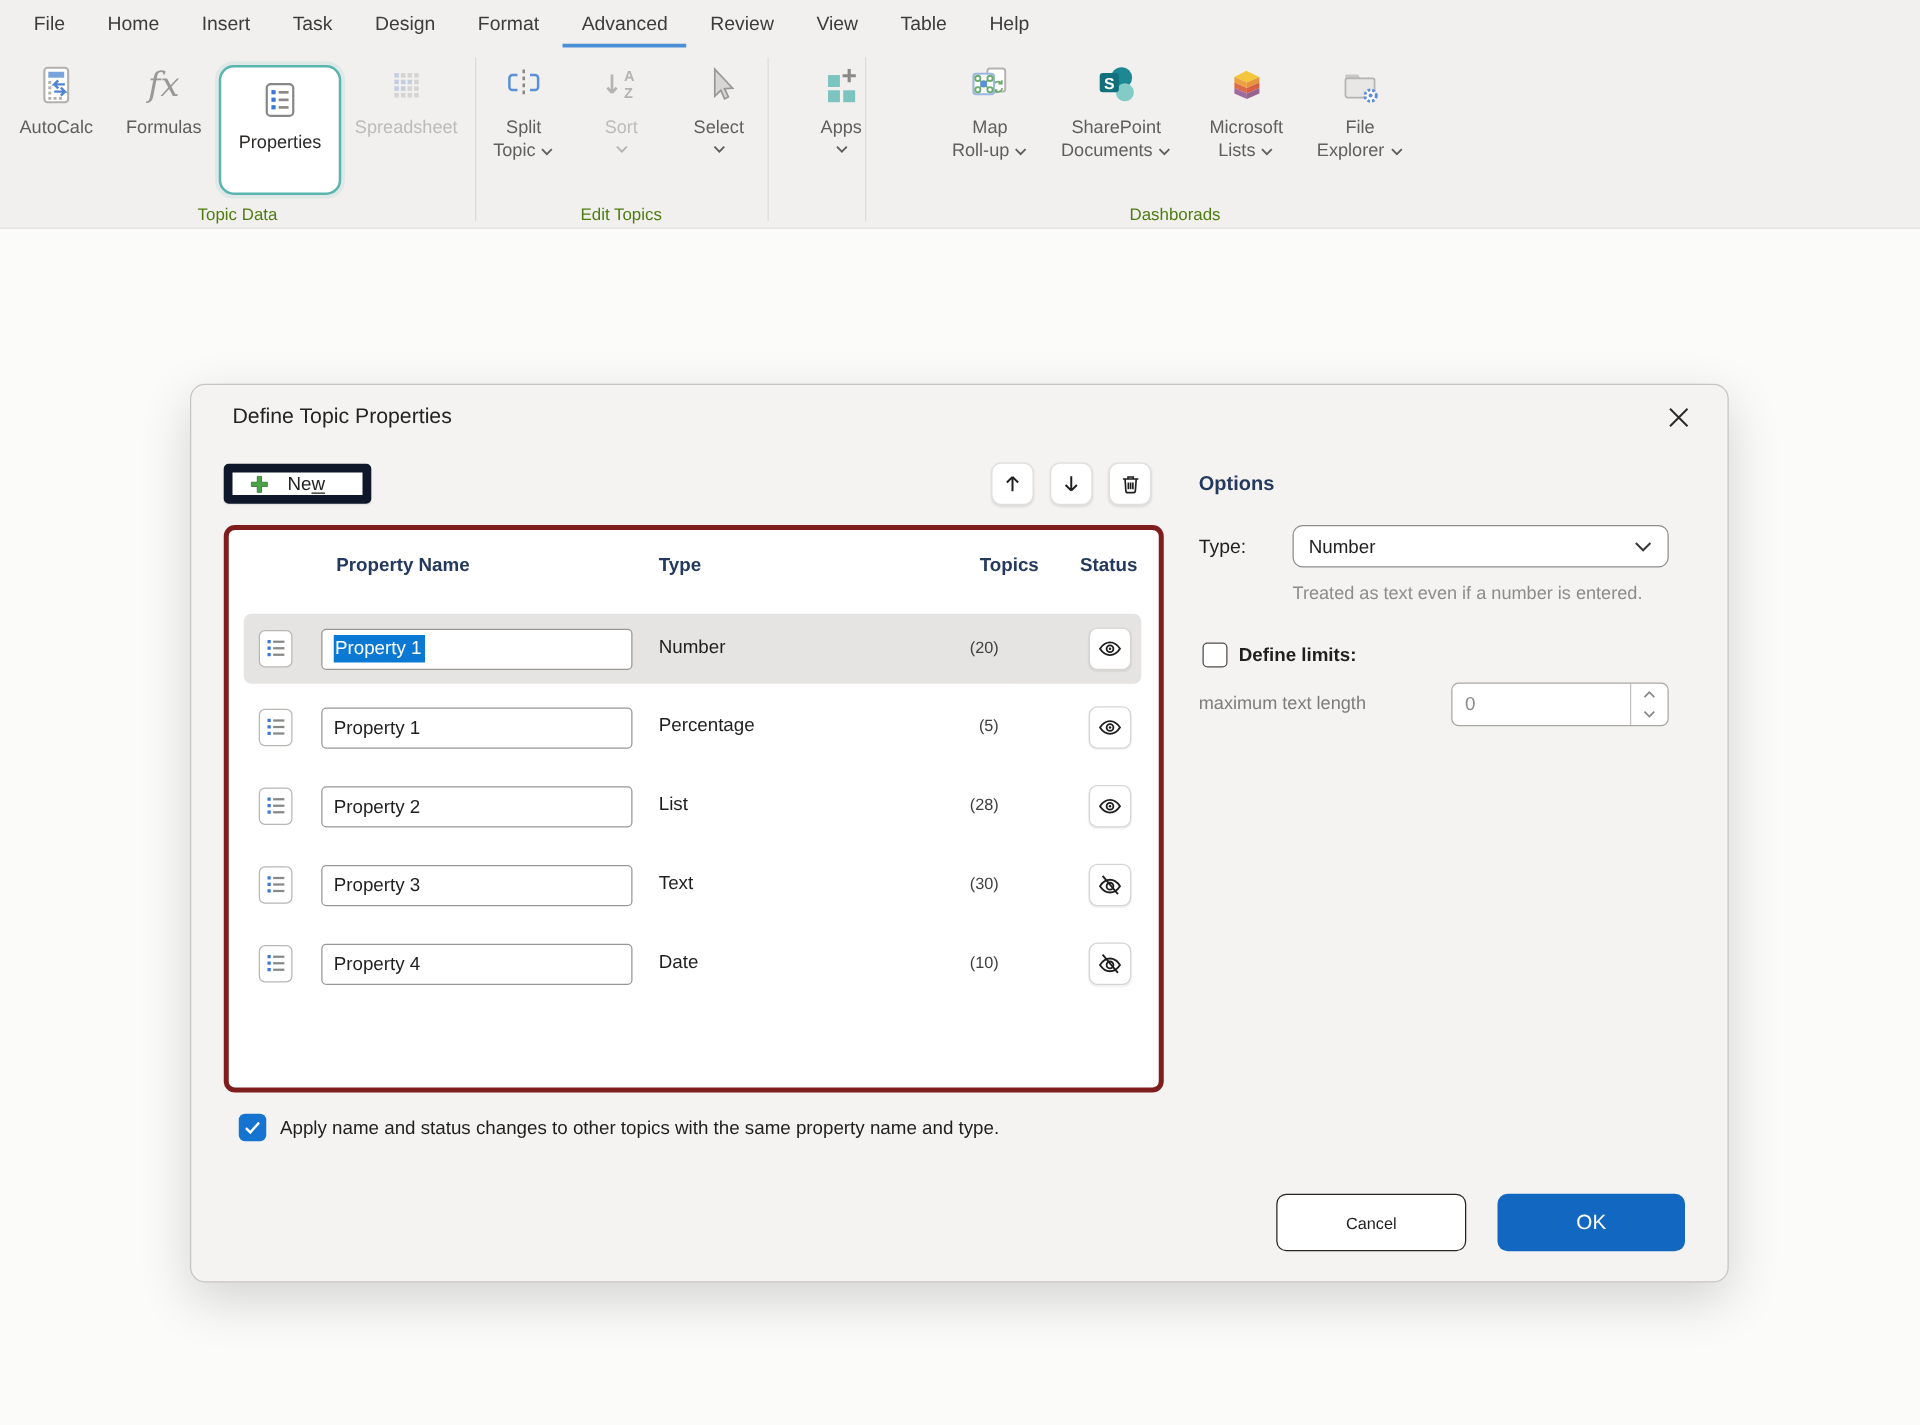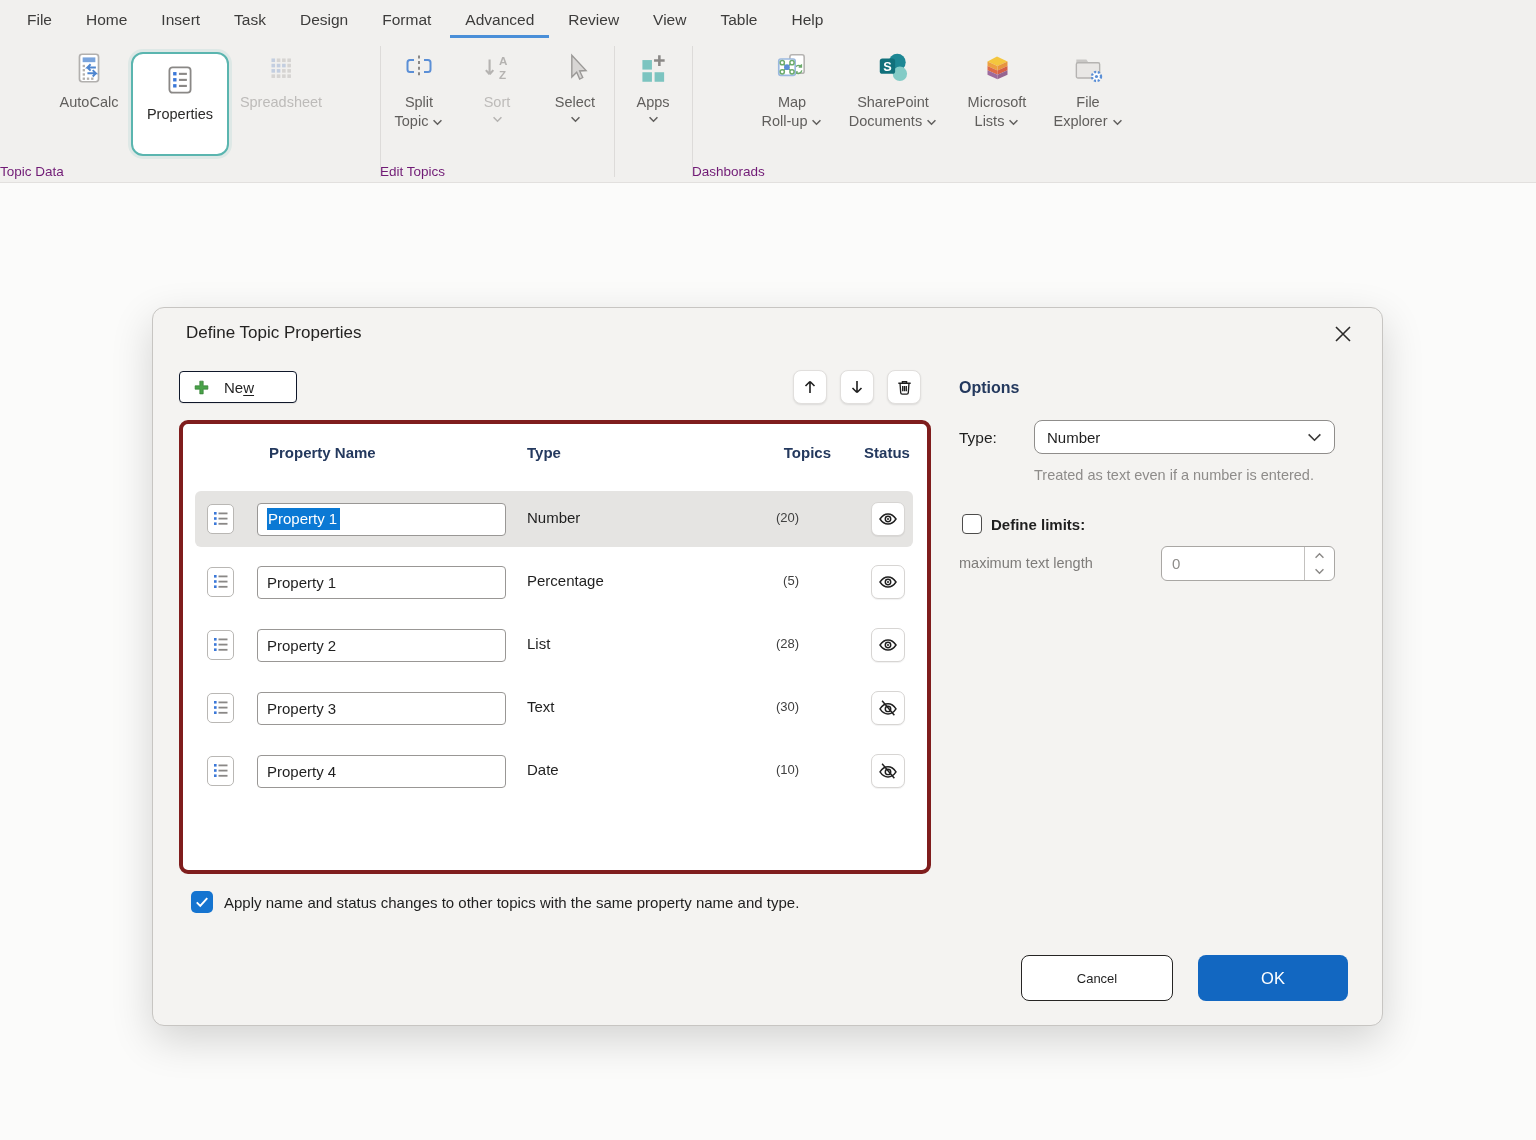--- a/index.html
+++ b/index.html
@@ -6,36 +6,36 @@
   html,body { width:1536px; height:1140px; }
   body { font-family:"Liberation Sans", sans-serif; background:#fbfbfa; position:relative; overflow:hidden; color:#1f1f1f; }
 
   
   .ribbon { position:absolute; top:0; left:0; width:1536px; height:183px; background:#f1f0ee; border-bottom:1px solid #e2e0de; }
   .tabs { display:flex; align-items:center; height:40px; padding-left:10px; }
   .tab { padding:9px 17px; font-size:15.5px; color:#3d3c3b; position:relative; white-space:nowrap; }
   .tab.active::after { content:""; position:absolute; left:2px; right:2px; bottom:0; height:3px; background:#4a8fd8; }
   .rbody { position:relative; height:143px; }
   .rgroup { position:absolute; top:0; height:100%; display:flex; justify-content:center; }
-  .rgroup-label { position:absolute; bottom:4px; left:0; right:0; font-size:13.5px; color:#701a75; }
+  .rgroup-label { position:absolute; bottom:4px; left:0; right:0; text-align:center; font-size:13.5px; color:#4d7c0f; }
   .rsep { position:absolute; top:6px; bottom:6px; width:1px; background:#dddbd9; }
   .ritem { display:flex; flex-direction:column; align-items:center; padding-top:8px; }
   .ricon { height:40px; display:flex; align-items:center; justify-content:center; }
   .rlines { margin-top:5px; text-align:center; font-size:14.5px; line-height:1.28; color:#605e5c; }
   .rlines .l2wrap { white-space:nowrap; }
   .ritem.disabled .rlines { color:#bdbbb9; }
   .chev-below { margin-top:4px; }
   .ritem.selected-tool { background:#fff; border:2px solid #5ab5af; border-radius:12px; padding:6px 8px 0 8px; margin-top:12px; height:104px; box-shadow:0 0 0 3px rgba(90,181,175,.12); }
   .ritem.selected-tool .rlines { color:#2b2a29; }
 
   
   .dialog { position:absolute; left:152px; top:291px; width:1231px; height:719px; background:#f4f3f1; border:1px solid #c7c5c2; border-radius:12px; box-shadow:0 14px 42px rgba(0,0,0,.16);margin-top:16px; }
   .dlg-title { position:absolute; left:33px; top:15px; font-size:17px; color:#242322; }
   .dlg-close { position:absolute; right:26px; top:13px; width:26px; height:26px; display:flex; align-items:center; justify-content:center; cursor:pointer; }
-  .btn-new { position:absolute; left:26px; top:63px; width:118px; height:32px; background:#fff; border:1px solid #0f172a; border-radius:4px; box-shadow:0 1px 1px rgba(0,0,0,.07); display:flex; align-items:center; padding-left:13px; gap:14px; font-size:15px; color:#1f1f1f; }
+  .btn-new { position:absolute; left:26px; top:63px; width:118px; height:32px; background:#fff; border:7px solid #0f172a; border-radius:4px; box-shadow:0 1px 1px rgba(0,0,0,.07); display:flex; align-items:center; padding-left:13px; gap:14px; font-size:15px; color:#1f1f1f; }
   .btn-new .accel { text-decoration:underline; text-underline-offset:2px; }
   .sq-btn { position:absolute; width:34px; height:34px; background:#fff; border:1px solid #e1dfdd; border-radius:8px; box-shadow:0 1px 2px rgba(0,0,0,.10); display:flex; align-items:center; justify-content:center; }
 
   .tpanel { position:absolute; left:26px; top:112px; width:752px; height:454px; background:#fff; border:4px solid #7f1d1d; border-radius:9px; }
   .thead { position:absolute; top:20px; left:0; right:0; font-size:15px; font-weight:bold; color:#24395e; }
   .th-name { position:absolute; left:86px; } .th-type { position:absolute; left:344px; }
   .th-topics { position:absolute; left:560px; width:88px; text-align:right; }
   .th-status { position:absolute; left:676px; width:56px; text-align:center; }
   .trow { position:absolute; left:12px; right:14px; height:56px; border-radius:6px; }
   .trow.sel { background:#e5e4e2; }
@@ -102,20 +102,26 @@
                 <rect x="15" y="26" width="2.2" height="2.2"></rect>
                 <rect x="19" y="26" width="2.2" height="2.2"></rect>
               </g>
               <g stroke="#4f86cf" stroke-width="1.8" fill="none">
                 <path d="M23.5 16.5 h-8 l3-3 M15.5 16.5 l3 3"></path>
                 <path d="M15.5 22 h8 l-3-3 M23.5 22 l-3 3"></path>
               </g>
             </svg>
         </span>
         <span class="rlines"><span>AutoCalc</span></span>
+      </div>
+      <div class="ritem" style="width:88px">
+        <span class="ricon">
+            <span class="fx">fx</span>
+          </span>
+        <span class="rlines"><span>Formulas</span></span>
       </div>
       <div class="ritem selected-tool" style="width:98px">
         <span class="ricon">
           <svg width="36" height="36" viewBox="0 0 34 34">
               <rect x="7" y="5" width="20" height="24" rx="3" fill="#fff" stroke="#8a8886" stroke-width="1.7"></rect>
               <g fill="#3b78d8">
                 <rect x="10.5" y="9.5" width="3.2" height="3.2"></rect>
                 <rect x="10.5" y="15.2" width="3.2" height="3.2"></rect>
                 <rect x="10.5" y="20.9" width="3.2" height="3.2"></rect>
               </g>
@@ -195,21 +201,21 @@
         </span>
         <span class="rlines"><span>Select</span></span>
         <svg class="chev-below" width="11" height="7" viewBox="0 0 12 8">
             <path d="M1.5 1.5 6 6 10.5 1.5" stroke="#605e5c" stroke-width="1.7" fill="none"></path>
           </svg>
       </div>
       <div class="rgroup-label">Edit Topics</div>
     </div>
     <div class="rsep" style="left:614px;"></div>
 
-    <div class="rgroup" style="left:614px;width:78px;">
+    <div class="rgroup" style="left:634px;width:78px;">
       <div class="ritem" style="width:72px">
         <span class="ricon">
           <svg width="36" height="36" viewBox="0 0 34 34">
               <g fill="#7cc4c0">
                 <rect x="7" y="9.5" width="9" height="9"></rect>
                 <rect x="7" y="21" width="9" height="9"></rect>
                 <rect x="18.5" y="21" width="9" height="9"></rect>
               </g>
               <g stroke="#8a8886" stroke-width="2.4" fill="none">
                 <path d="M23 5 v10 M18 10 h10"></path>

